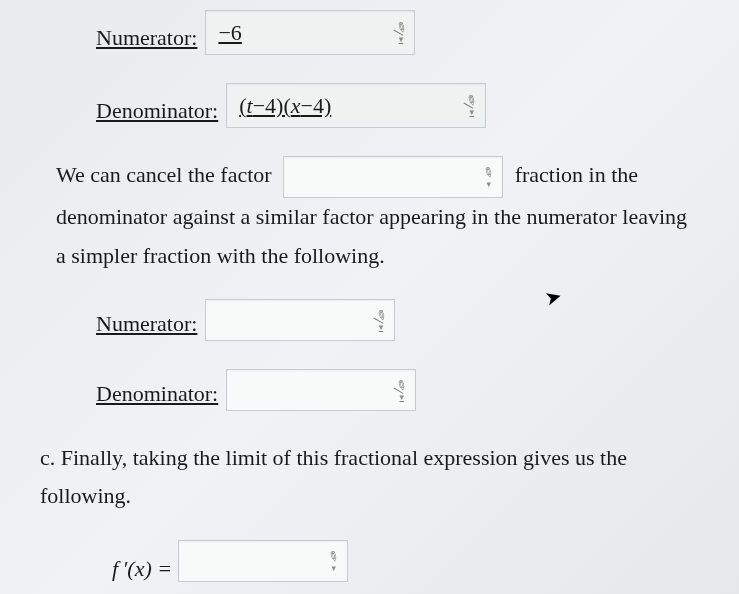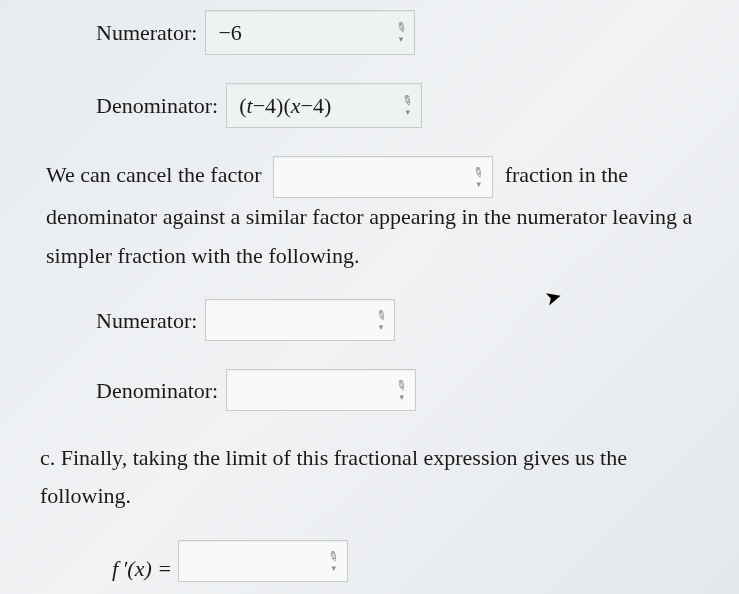--- a/index.html
+++ b/index.html
@@ -13,24 +13,25 @@
       background: linear-gradient(135deg, #e8ebee 0%, #f0f2f4 50%, #e5e8eb 100%);
       font-family: Georgia, 'Times New Roman', serif;
       font-size: 22px;
       color: #1a1a1a;
       padding: 10px 40px 0 40px;
       position: relative;
       overflow: hidden;
     }
     .row {
       display: flex;
-      align-items: center;
+      align-items: flex-end;
       margin-bottom: 28px;
       flex-wrap: wrap;
       line-height: 1.6;
+      text-decoration: underline;
     }
     .label {
       margin-right: 8px;
     }
     .indent {
       margin-left: 56px;
     }
     .input-box {
       display: inline-flex;
       align-items: center;
@@ -68,21 +69,21 @@
     .palette-arrow {
       font-size: 9px;
       line-height: 1;
       color: #333;
     }
     .paragraph {
       line-height: 1.75;
       margin-bottom: 24px;
     }
     .paragraph.tight {
-      margin-left: 6px;
+      margin-left: 16px;
     }
     .inline-input {
       display: inline-flex;
       vertical-align: middle;
       margin: 0 6px;
     }
     .part-c {
       margin-top: 16px;
       margin-left: 0;
       line-height: 1.7;
@@ -122,21 +123,21 @@
     <span class="input-content">−6</span>
     <span class="palette-icon">
       <span class="palette-glyph">✎</span>
       <span class="palette-arrow">▾</span>
     </span>
   </span>
 </div>
 
 <div class="row indent">
   <span class="label">Denominator:</span>
-  <span class="input-box filled" style="width:196px;">
+  <span class="input-box filled" style="width:260px;">
     <span class="input-content">(<span class="math-var">t</span>−4)(<span class="math-var">x</span>−4)</span>
     <span class="palette-icon">
       <span class="palette-glyph">✎</span>
       <span class="palette-arrow">▾</span>
     </span>
   </span>
 </div>
 
 <div class="paragraph tight">
   <span>We can cancel the factor</span>

